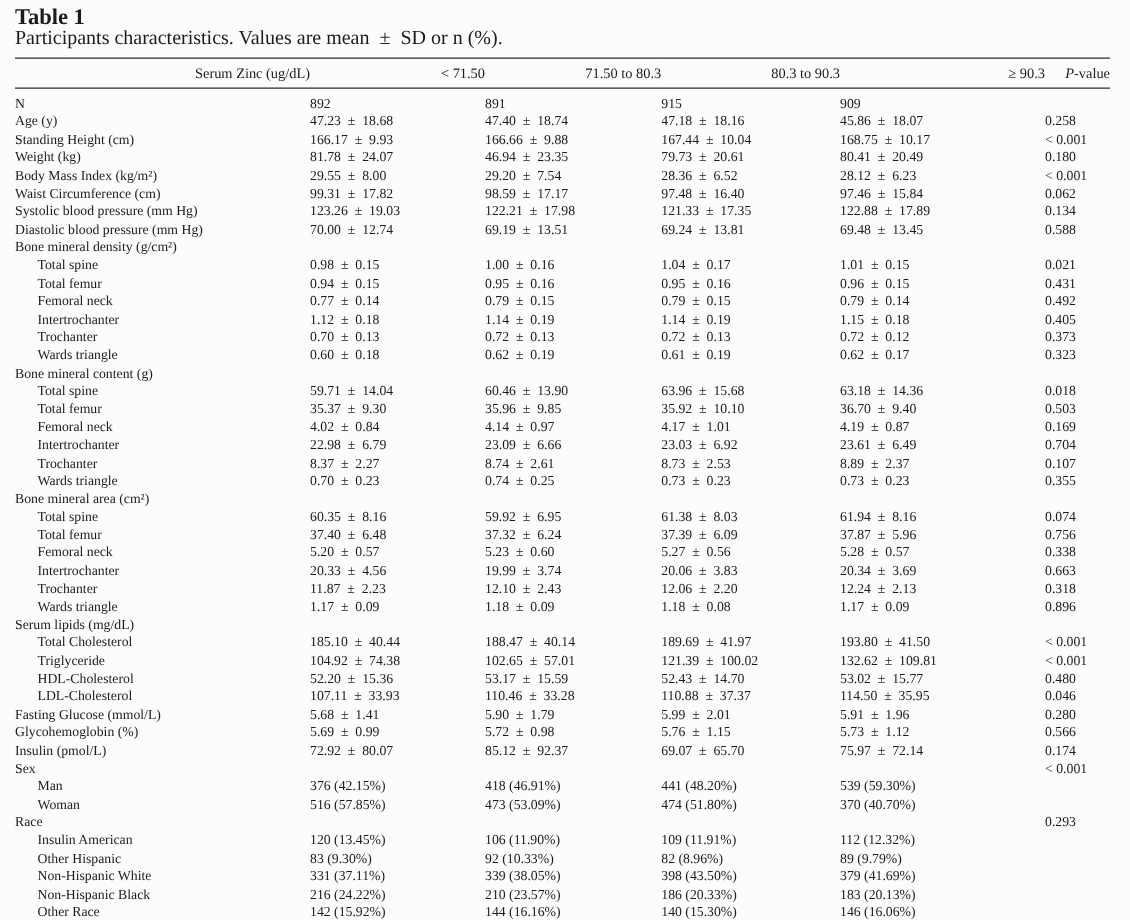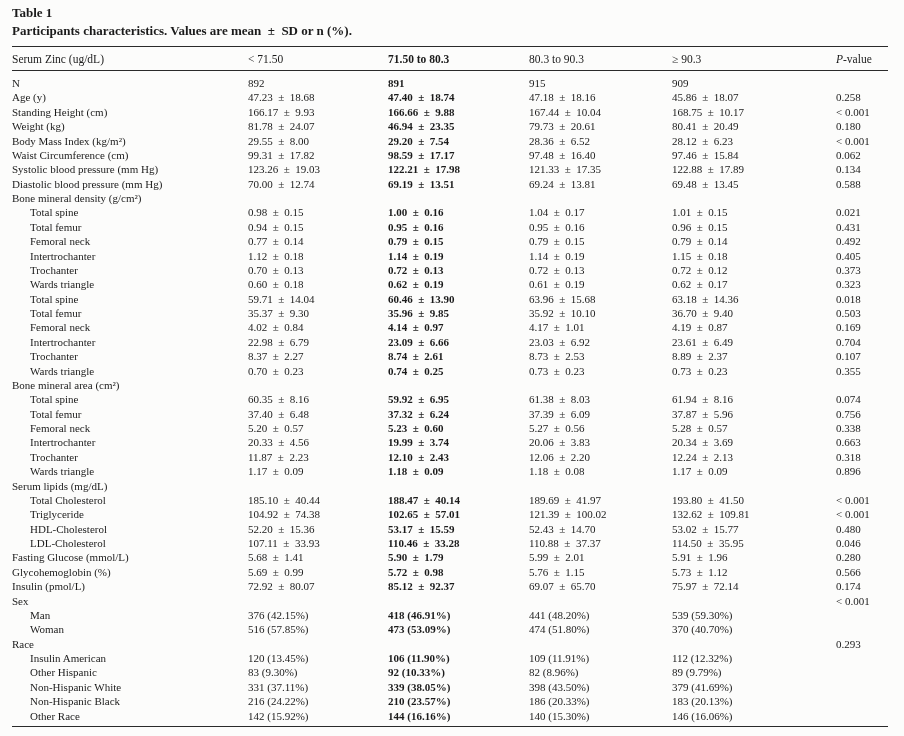--- a/index.html
+++ b/index.html
@@ -6,51 +6,50 @@
     margin: 0; padding: 0;
     width: 904px; height: 736px;
     background: #fcfcfb;
     color: #1b1b1b;
     font-family: "Liberation Serif", "DejaVu Serif", serif;
     overflow: hidden;
   }
   .page { padding: 5px 14px 0 12px; }
   .table-title {
     font-weight: bold;
-    font-size: 13px;
+    font-size: 18px;
     line-height: 16px;
   }
   .table-caption {
-    font-size: 13px;
+    font-size: 16px;
     line-height: 16px;
     margin-top: 2px;
     padding-bottom: 7px;
-    font-weight: bold;
   }
   table.data-table {
     border-collapse: collapse;
     table-layout: fixed;
     width: 876px;
     font-size: 11px;
   }
   thead tr {
     border-top: 1.2px solid #2a2a2a;
     border-bottom: 1.2px solid #2a2a2a;
   }
   th {
-    text-align: left;
+    text-align: right;
     font-weight: normal;
     font-size: 11.5px;
     padding: 6px 0 5px 0;
     white-space: nowrap;
     overflow: hidden;
   }
   th:nth-child(1), td:nth-child(1) { width: 236px; }
   th:nth-child(2), td:nth-child(2) { width: 140px; }
-  th:nth-child(3), td:nth-child(3) { width: 141px; font-weight: bold; }
+  th:nth-child(3), td:nth-child(3) { width: 141px; }
   th:nth-child(4), td:nth-child(4) { width: 143px; margin-left: 12px; }
   th:nth-child(5), td:nth-child(5) { width: 164px; }
   th:nth-child(6), td:nth-child(6) { width: 52px;  }
   th.pcol::first-letter { font-style: italic; }
   tbody { border-bottom: 1.2px solid #2a2a2a; }
   tbody td {
     padding: 0;
     height: 14.38px;
     line-height: 14.38px;
     white-space: nowrap;
@@ -193,20 +192,28 @@
         </tr>
         <tr>
           <td class="indent">Wards triangle</td>
           <td>0.60 ± 0.18</td>
           <td>0.62 ± 0.19</td>
           <td>0.61 ± 0.19</td>
           <td>0.62 ± 0.17</td>
           <td>0.323</td>
         </tr>
         <tr>
+          <td>Bone mineral content (g)</td>
+          <td></td>
+          <td></td>
+          <td></td>
+          <td></td>
+          <td></td>
+        </tr>
+        <tr>
           <td class="indent">Total spine</td>
           <td>59.71 ± 14.04</td>
           <td>60.46 ± 13.90</td>
           <td>63.96 ± 15.68</td>
           <td>63.18 ± 14.36</td>
           <td>0.018</td>
         </tr>
         <tr>
           <td class="indent">Total femur</td>
           <td>35.37 ± 9.30</td>

